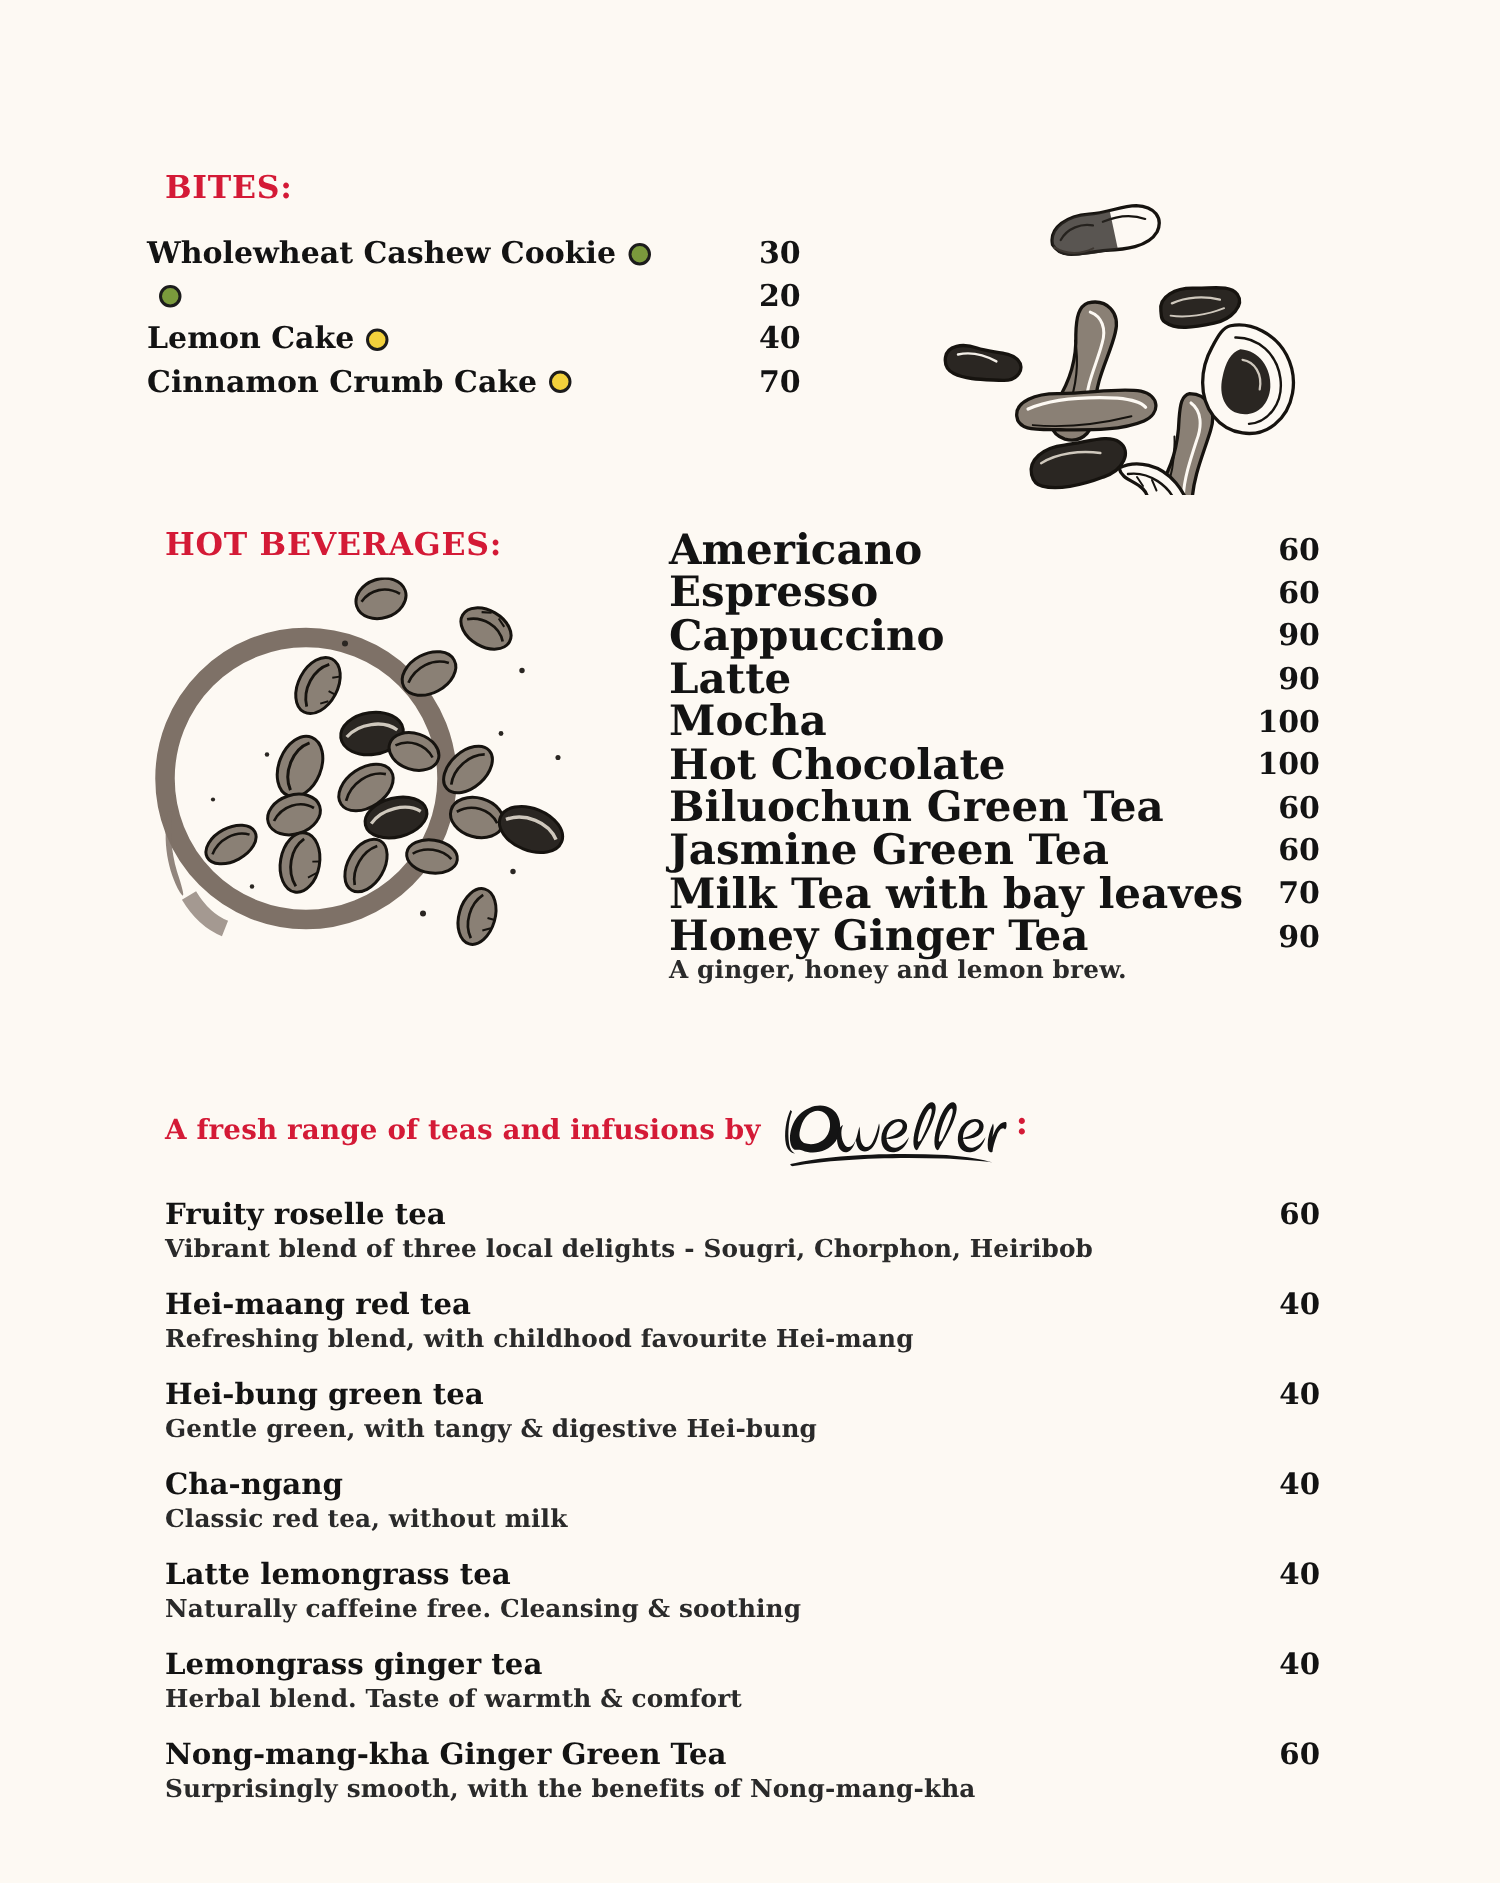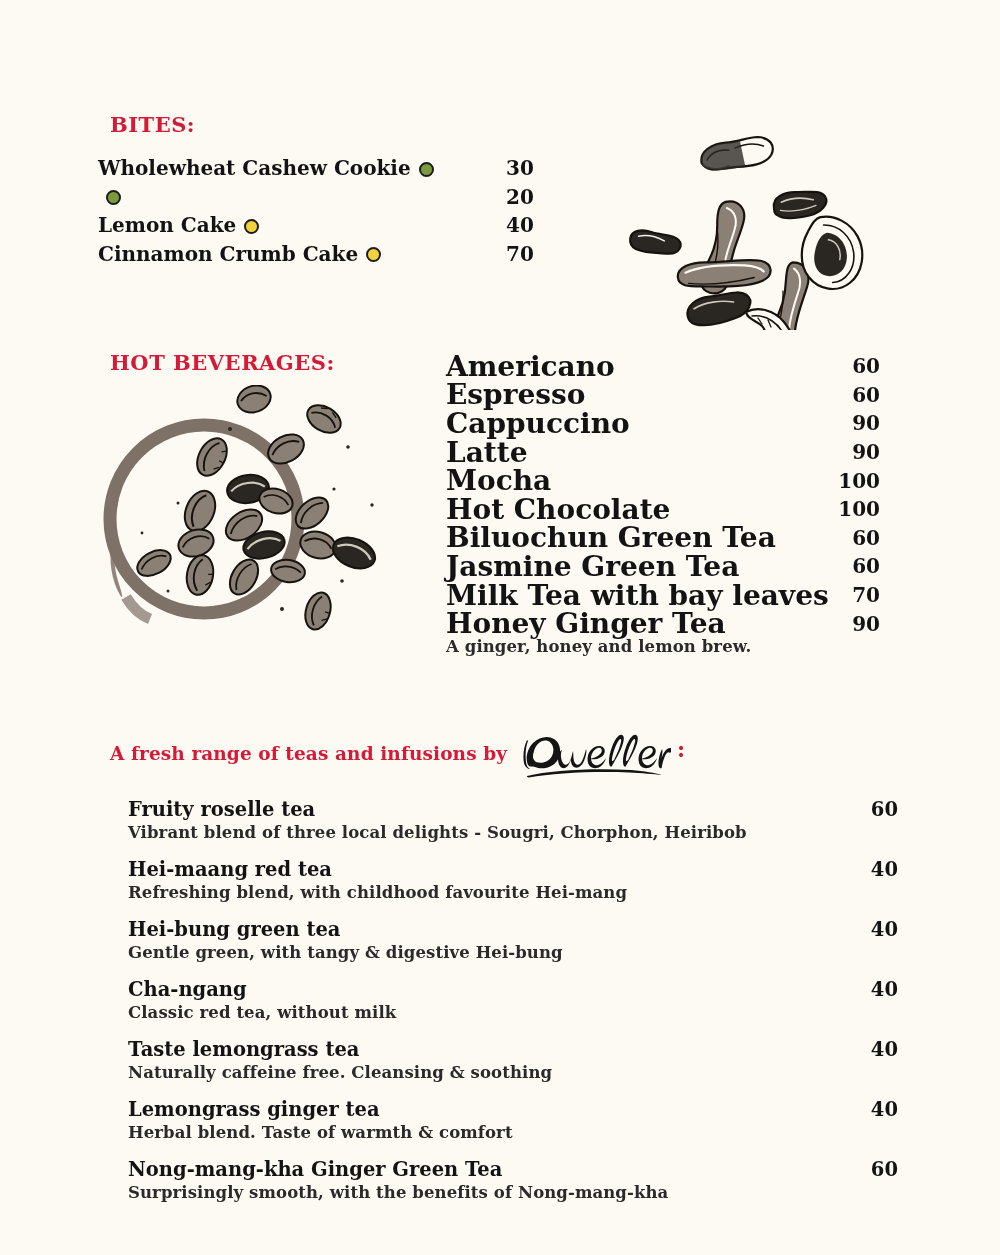--- a/index.html
+++ b/index.html
@@ -101,21 +101,21 @@
     font-family:"DejaVu Serif", serif;
     font-weight:700;
     font-size:22px;
     color:#d41a36;
     margin-left:6px;
     position:relative;
     top:-4px;
   }
 
   
-  #tea-list { position:absolute; left:128px; top:798px; width:770px; }
+  #tea-list { position:absolute; left:110px; top:798px; width:770px; }
   .tea-entry { margin-bottom:16px; }
   .tea-top {
     position:relative;
     display:flex;
     justify-content:space-between;
     align-items:baseline;
   }
   .tea-top .item-name { font-size:19.5px; }
   .tea-top .price { font-size:19.5px; }
   .tea-entry .desc { margin-top:2px; }
@@ -423,21 +423,21 @@
     <div class="tea-entry">
       <div class="tea-top">
         <span class="item-name">Cha-ngang</span>
         <span class="price">40</span>
       </div>
       <div class="desc">Classic red tea, without milk</div>
     </div>
 
     <div class="tea-entry">
       <div class="tea-top">
-        <span class="item-name">Taste lemongrass tea</span>
+        <span class="item-name">Latte lemongrass tea</span>
         <span class="price">40</span>
       </div>
       <div class="desc">Naturally caffeine free. Cleansing &amp; soothing</div>
     </div>
 
     <div class="tea-entry">
       <div class="tea-top">
         <span class="item-name">Lemongrass ginger tea</span>
         <span class="price">40</span>
       </div>

